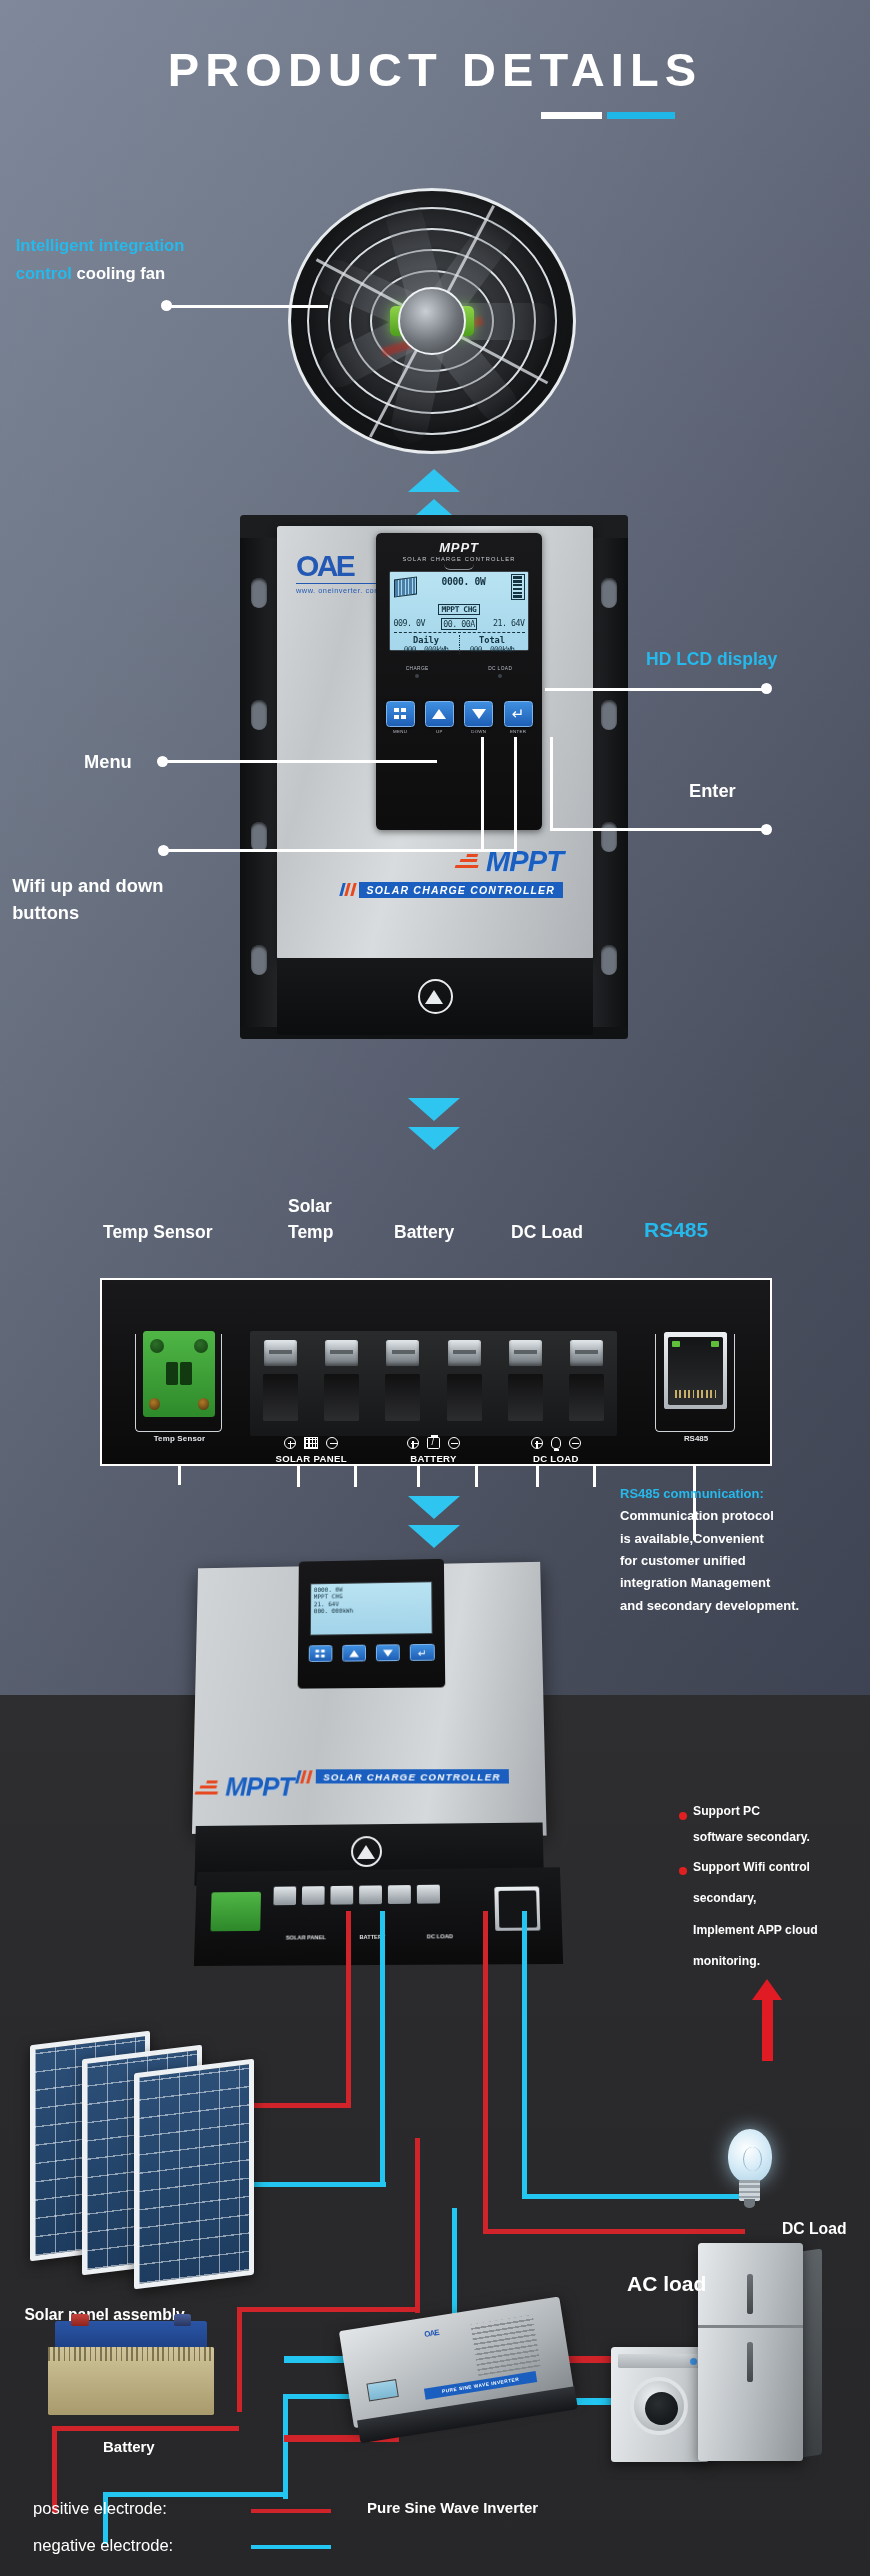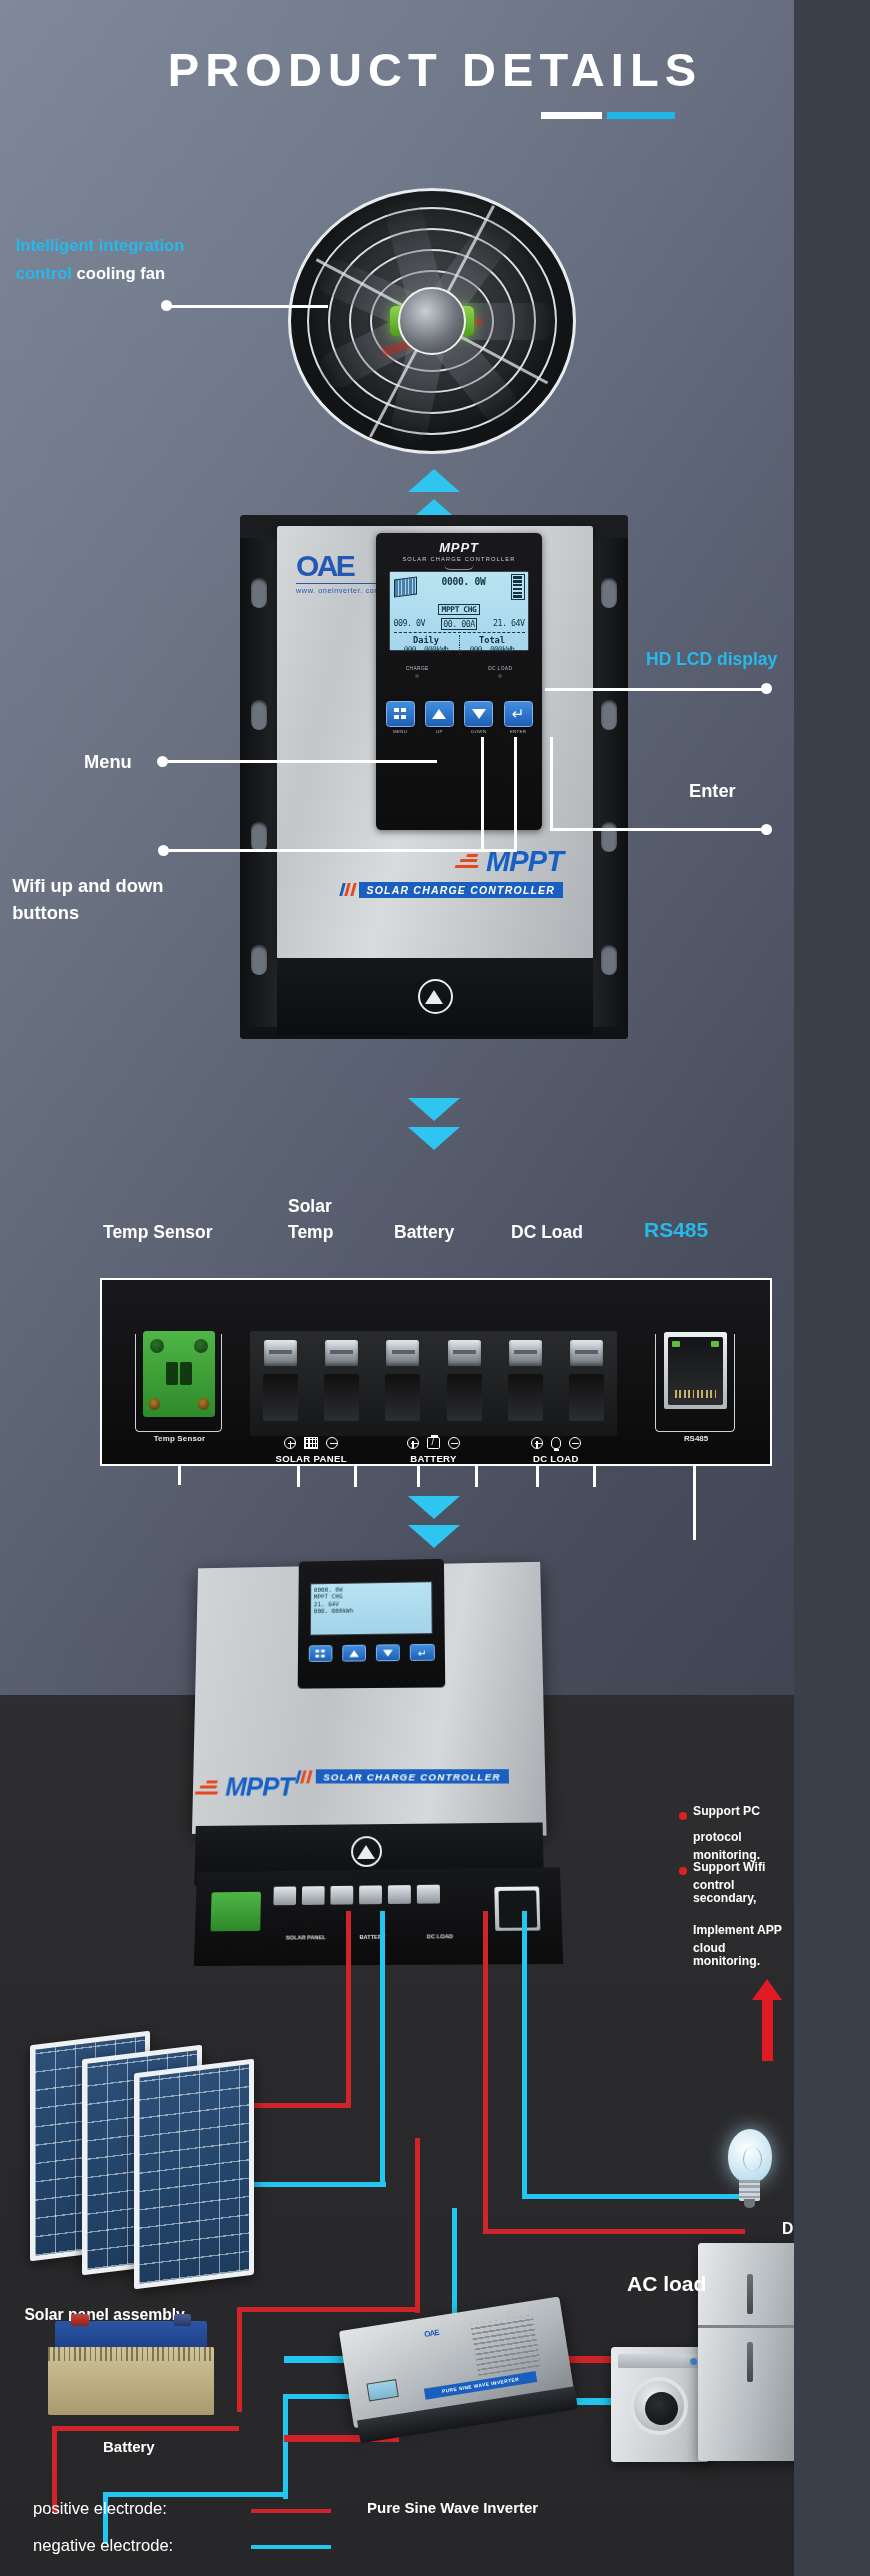--- a/index.html
+++ b/index.html
@@ -1,20 +1,20 @@
 <!DOCTYPE html>
 <html style="font-size:14px"><head>
 <meta charset="utf-8">
 <style>
   * { margin:0; padding:0; box-sizing:border-box; }
   html,body { background:#3a3f4a; }
   body { font-family:"Liberation Sans", sans-serif; }
 
   #page {
-    position:relative; width:794px; height:2576px; overflow:hidden;
+    position:relative; width:870px; height:2576px; overflow:hidden;
     background:
       linear-gradient(180deg,#2a2a2c 0%,#2a2a2c 100%);
   }
   
   .zone-top {
     position:absolute; left:0; top:0; width:870px; height:1695px;
     background:
       linear-gradient(115deg,#7b8598 0%,#6e7788 28%,#5d6476 55%,#4e5464 78%,#454b5c 100%);
   }
   .zone-top::after{
@@ -716,20 +716,28 @@
           <span class="rj45-led" style="right:3.5px;"></span>
         </div>
       </div>
       <div class="rj45-lbl">RS485</div>
     </div>
   </div>
 
   <div class="chev chev-dn" style="left:408px; top:1496px;"></div>
   <div class="chev chev-dn" style="left:408px; top:1525px;"></div>
 
+  <div class="callout" style="left:620px; top:1483px; width:251px; font-size:13px; line-height:1.72;">
+    <div class="cy">RS485 communication:</div>
+    <div class="wh">Communication protocol</div>
+    <div class="wh">is available,Convenient</div>
+    <div class="wh">for customer unified</div>
+    <div class="wh">integration Management</div>
+    <div class="wh">and secondary development.</div>
+  </div>
 
   <div class="ctrl2">
     <div class="c2-face">
       <div class="c2-panel">
         <div class="c2-lcd">
           <div>0000. 0W</div>
           <div>MPPT CHG</div>
           <div>21. 64V</div>
           <div>000. 000kWh</div>
         </div>
@@ -786,21 +794,21 @@
         <div>DC LOAD</div>
       </div>
       <div class="c2-rj">
           <div class="c2-rj-in"></div>
         </div>
     </div>
   </div>
 
   <div class="bullet-dot" style="left:679px; top:1812px;"></div>
   <div class="callout wh" style="left:693px; top:1803px; font-size:12.2px;">Support PC</div>
-  <div class="callout wh" style="left:693px; top:1829px; font-size:12.2px;">protocol monitoring.</div>
+  <div class="callout wh" style="left:693px; top:1829px; font-size:12.2px;">software secondary.</div>
 
   <div class="bullet-dot" style="left:679px; top:1867px;"></div>
   <div class="callout wh" style="left:693px; top:1859px; font-size:12.2px;">Support Wifi control</div>
   <div class="callout wh" style="left:693px; top:1890px; font-size:12.2px;">secondary,</div>
   <div class="callout wh" style="left:693px; top:1922px; font-size:12.2px;">Implement APP cloud</div>
   <div class="callout wh" style="left:693px; top:1953px; font-size:12.2px;">monitoring.</div>
 
   <div class="red-arrow-shaft" style="left:762px; top:1998px; width:10.5px; height:63px;"></div>
   <div class="red-arrow-head" style="left:752px; top:1979px;"></div>
 

